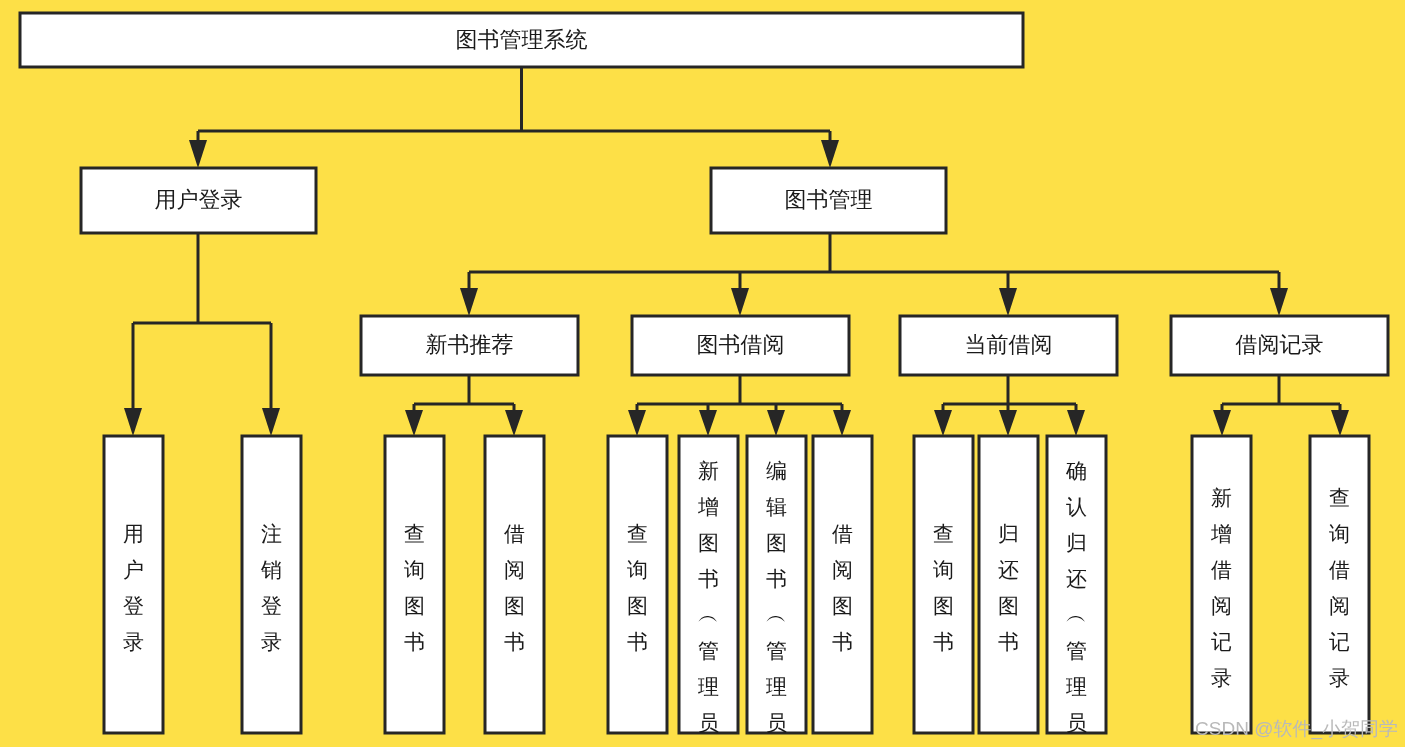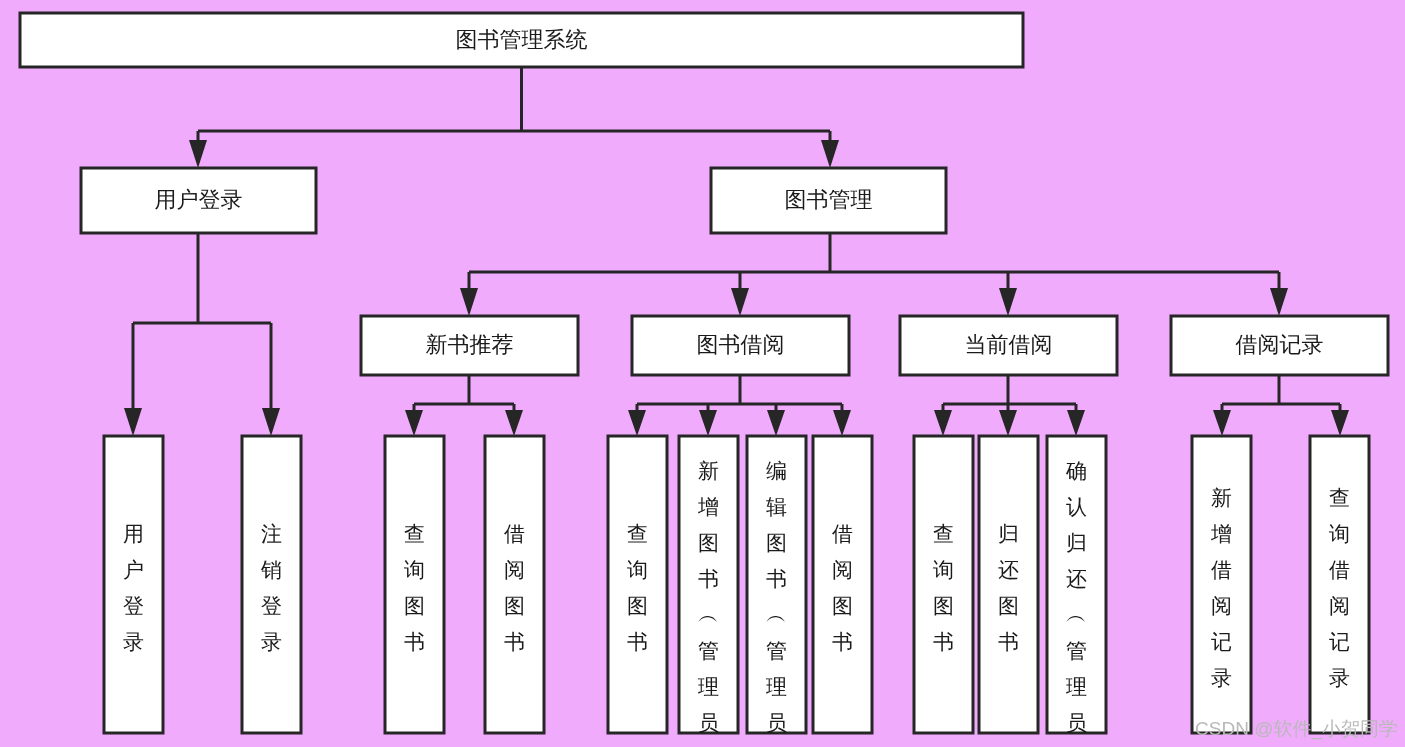--- a/index.html
+++ b/index.html
@@ -10,21 +10,21 @@
   body {
     width: 1405px;
     height: 747px;
     font-family: "Liberation Sans", "DejaVu Sans", sans-serif;
     overflow: hidden;
   }
   #diagram-root {
     position: relative;
     width: 1405px;
     height: 747px;
-    background: #f0abfc;
+    background: #fde047;
   }
   svg#diagram-svg {
     position: absolute;
     left: 0;
     top: 0;
     width: 1405px;
     height: 747px;
   }
   .node-box {
     fill: #ffffff;

